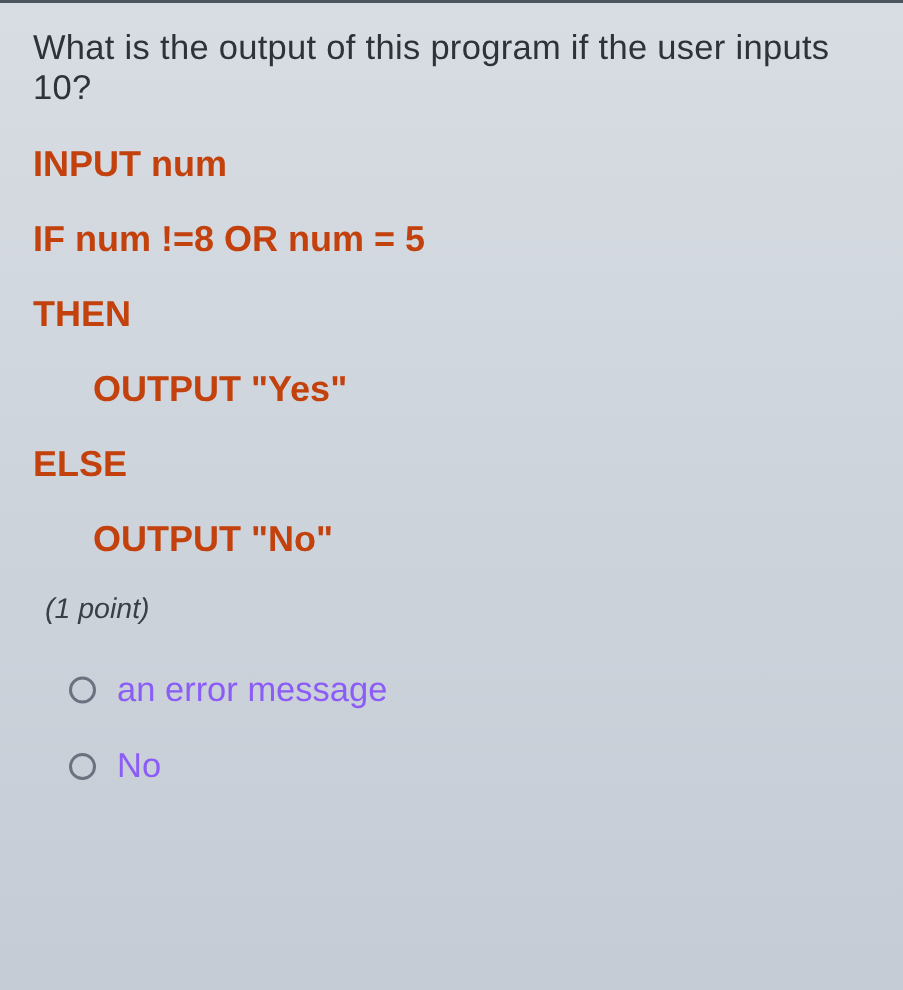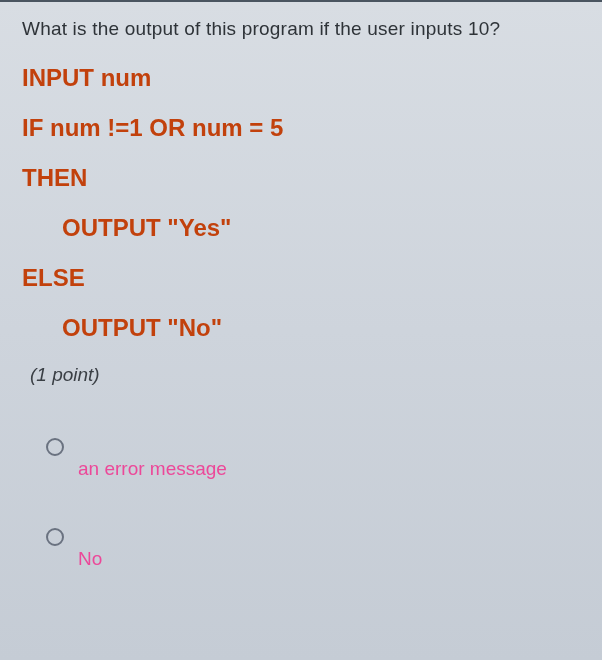--- a/index.html
+++ b/index.html
@@ -20,21 +20,21 @@
     body::before {
       content: "";
       position: absolute;
       top: 0;
       left: 0;
       right: 0;
       height: 2px;
       background: #4a5560;
     }
     .question-text {
-      font-size: 19px;
+      font-size: 23px;
       color: #2e3338;
       margin-bottom: 24px;
       font-weight: 500;
       letter-spacing: 0.2px;
     }
     .code-line {
       font-size: 24px;
       color: #c2410c;
       margin-bottom: 22px;
       font-weight: 700;
@@ -62,32 +62,31 @@
     .radio-circle {
       width: 18px;
       height: 18px;
       border: 2px solid #6a7280;
       border-radius: 50%;
       margin-right: 14px;
       flex-shrink: 0;
       background: transparent;
     }
     .option-label {
-      font-size: 19px;
-      color: #ec4899;
-      margin-top: 44px;
+      font-size: 23px;
+      color: #8b5cf6;
     }
   </style>
 </head>
 <body>
 
 <div class="question-text">What is the output of this program if the user inputs 10?</div>
 
 <div class="code-line">INPUT num</div>
-<div class="code-line">IF num !=1 OR num = 5</div>
+<div class="code-line">IF num !=8 OR num = 5</div>
 <div class="code-line">THEN</div>
 <div class="code-line code-indent">OUTPUT "Yes"</div>
 <div class="code-line">ELSE</div>
 <div class="code-line code-indent">OUTPUT "No"</div>
 
 <div class="points">(1 point)</div>
 
 <div class="options">
   <div class="option">
     <span class="radio-circle"></span>

